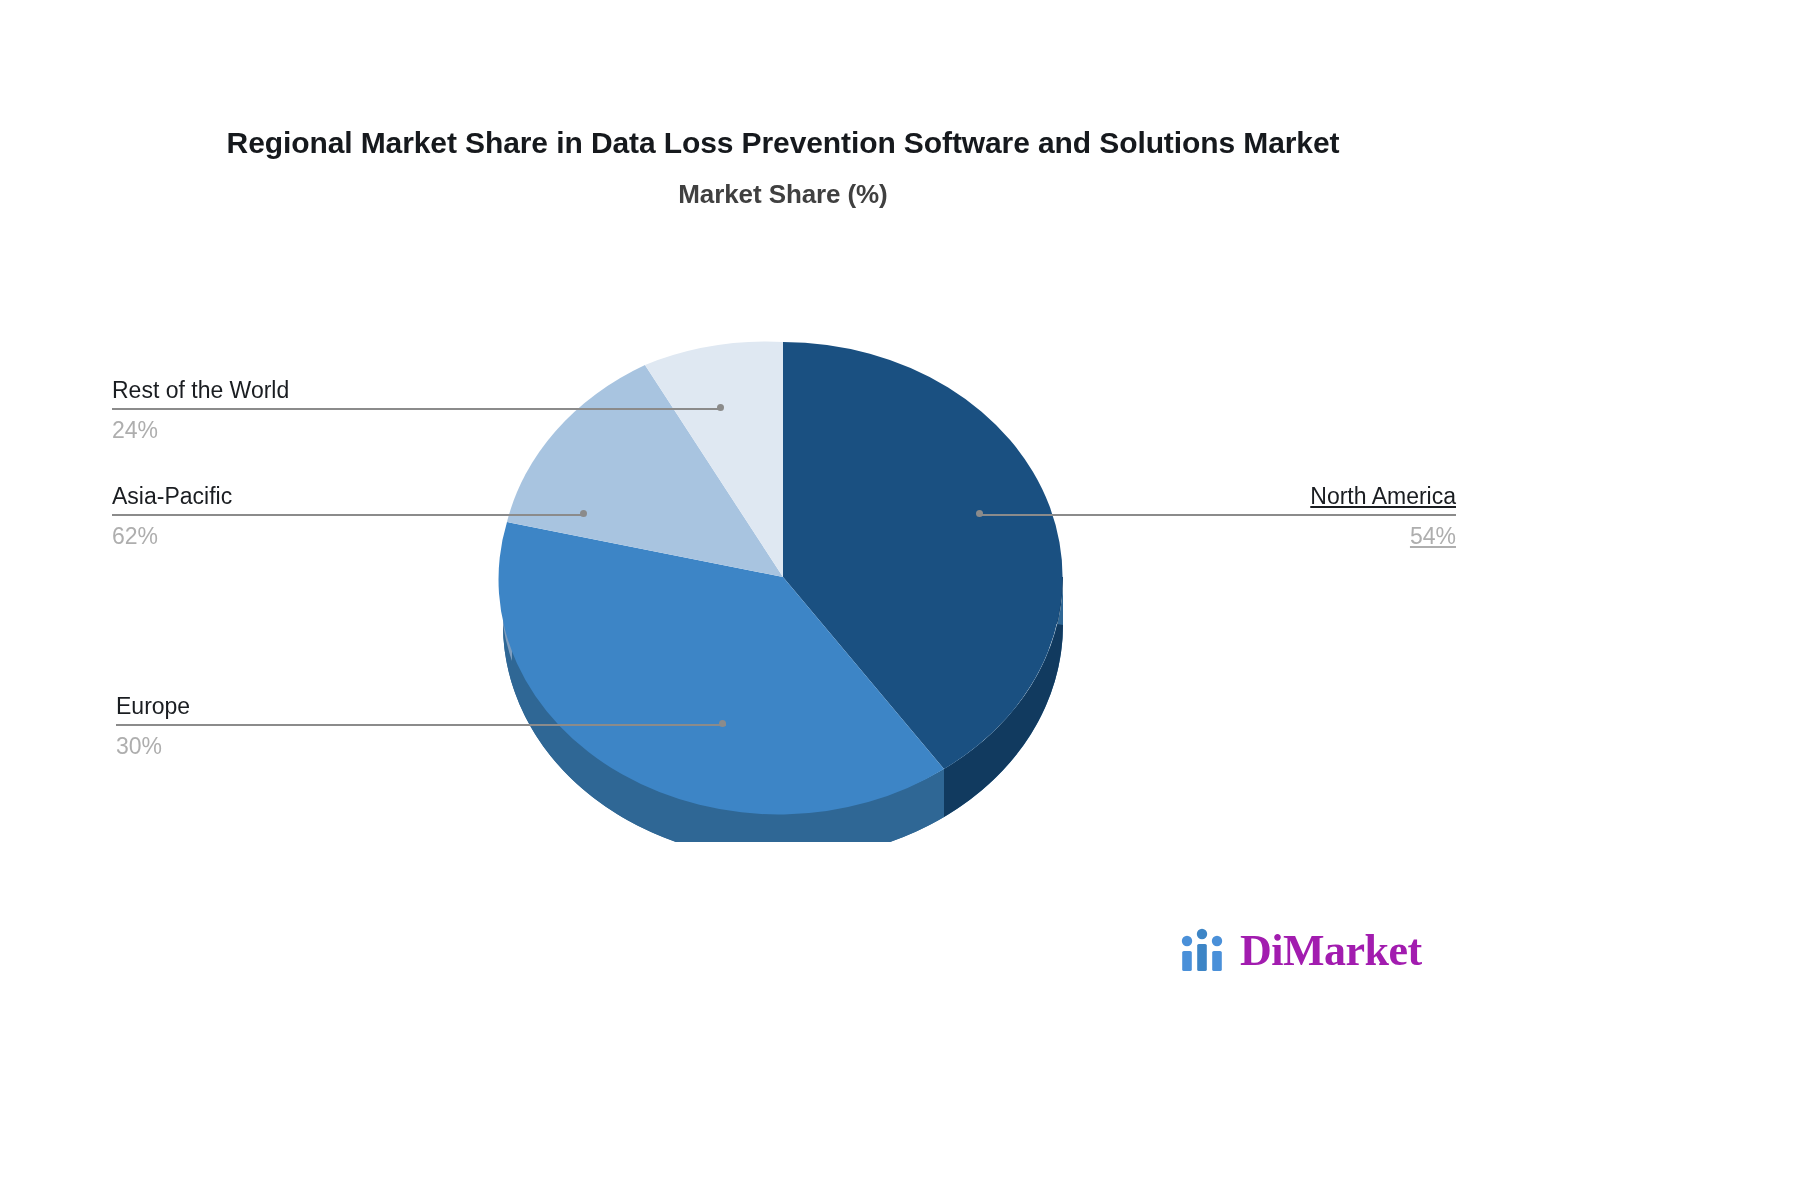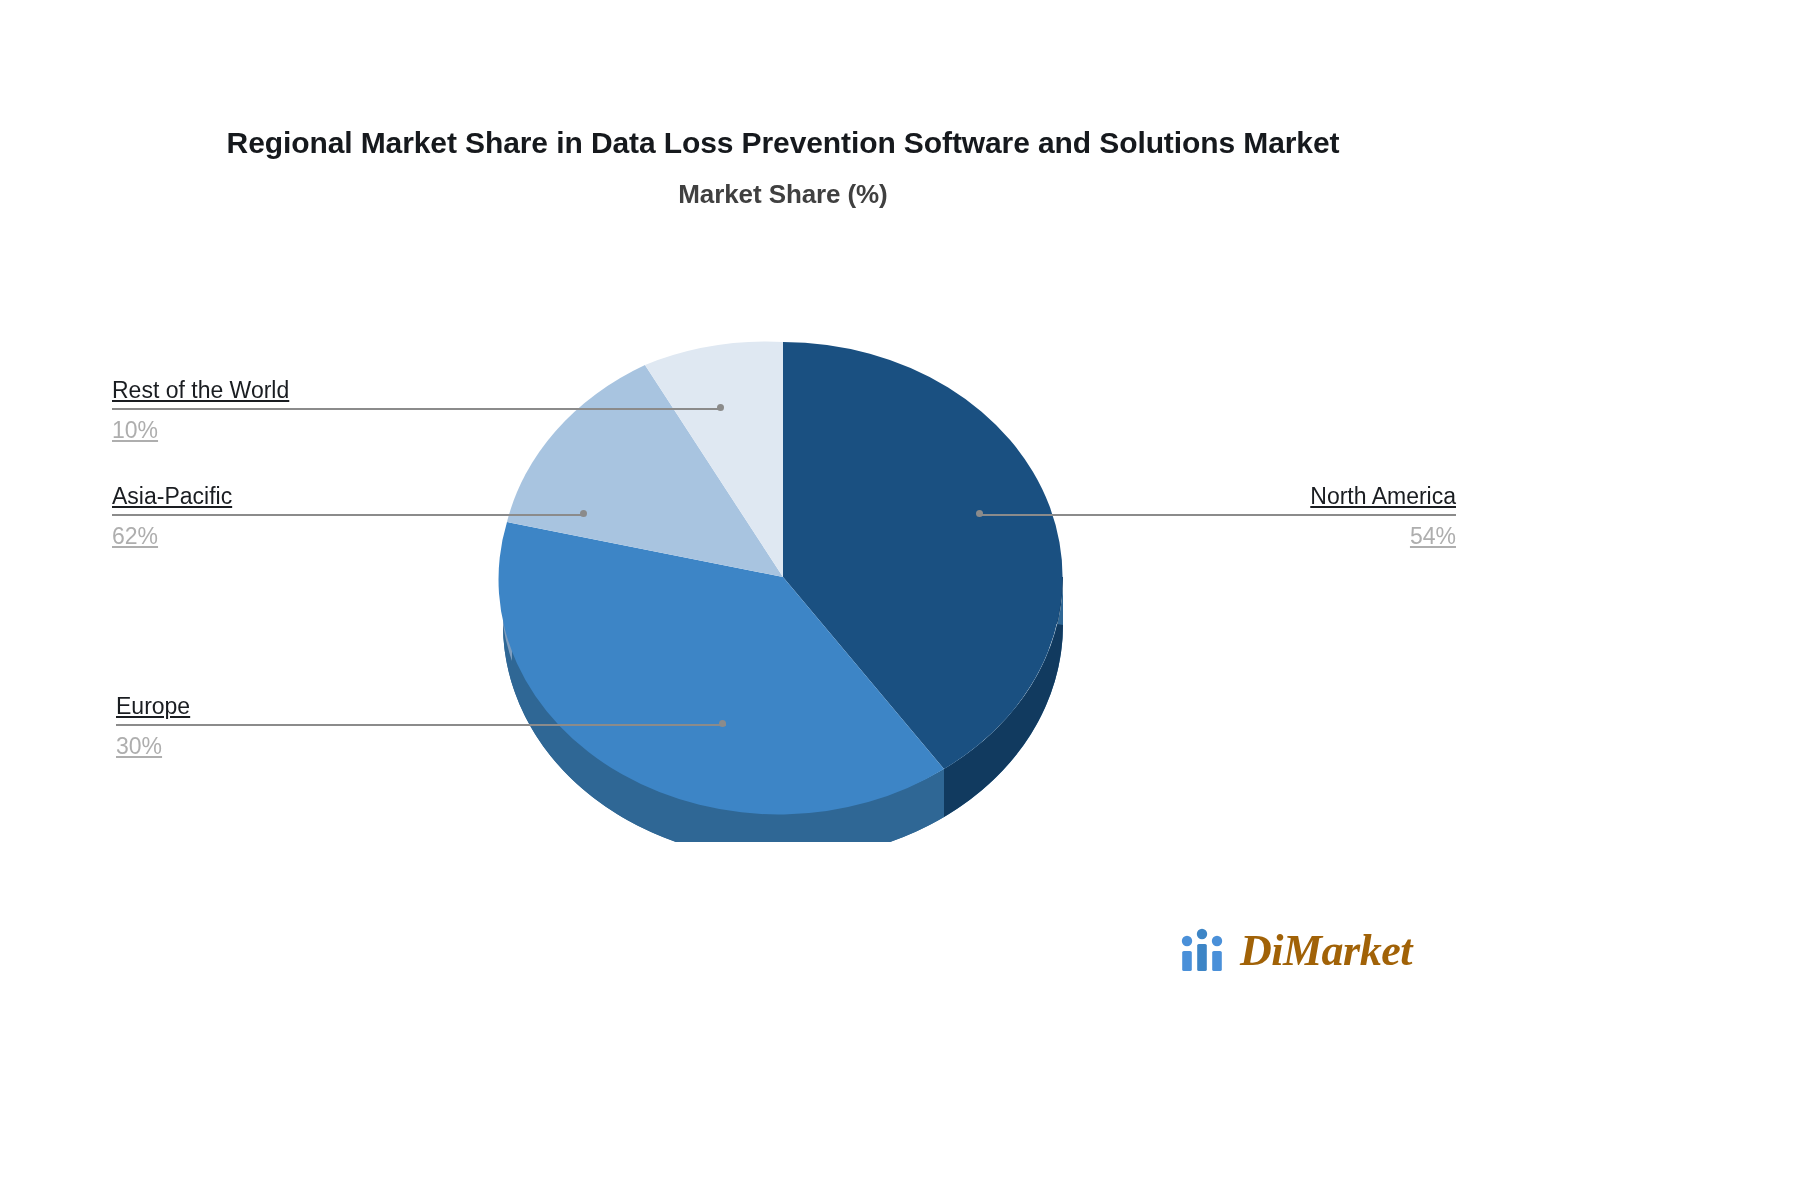--- a/index.html
+++ b/index.html
@@ -78,21 +78,21 @@
     margin-top: 4px;
   }
   .callout .c-value {
     font-size: 23px;
     color: #aeaeae;
     line-height: 28px;
     display: block;
     margin-top: 6px;
   }
   .callout.left .c-label,
-  .callout.left .c-value { text-align: left; text-decoration: underline; }
+  .callout.left .c-value { text-align: left; }
   .callout.right .c-label,
   .callout.right .c-value { text-align: right; text-decoration: underline; }
 
   
   .leader {
     position: absolute;
     height: 2px;
     background: #8b8b8b;
   }
   .leader-dot {
@@ -118,24 +118,23 @@
     height: 64px;
     display: flex;
     align-items: center;
     gap: 6px;
   }
   #logo-mark { flex: 0 0 auto; }
   #logo-text {
     font-family: "Liberation Serif", serif;
     font-size: 44px;
     font-weight: bold;
-    color: #a16207;
+    color: #a21caf;
     letter-spacing: -0.5px;
     line-height: 1;
-    font-style: italic;
   }
 </style>
 </head>
 <body>
 
 <div id="canvas">
 
   <div id="chart-title">Regional Market Share in Data Loss Prevention Software and Solutions Market</div>
 
   <div id="chart-subtitle">Market Share (%)</div>
@@ -180,21 +179,21 @@
 
   <div class="leader" style="left:726px; top:709px; width:0px;"></div>
   <div class="leader-dot" style="left:719px; top:706px;"></div>
 
   <div class="leader" style="left:978px; top:499px; width:0px;"></div>
   <div class="leader-dot" style="left:976px; top:496px;"></div>
 
   <div class="callout left" id="callout-row" style="width: 608px;">
     <span class="c-label">Rest of the World</span>
     <span class="c-rule"></span>
-    <span class="c-value">10%</span>
+    <span class="c-value">24%</span>
   </div>
 
   <div class="callout left" id="callout-apac" style="width: 471px;">
     <span class="c-label">Asia-Pacific</span>
     <span class="c-rule"></span>
     <span class="c-value">62%</span>
   </div>
 
   <div class="callout left" id="callout-eu" style="width: 610px;">
     <span class="c-label">Europe</span>

